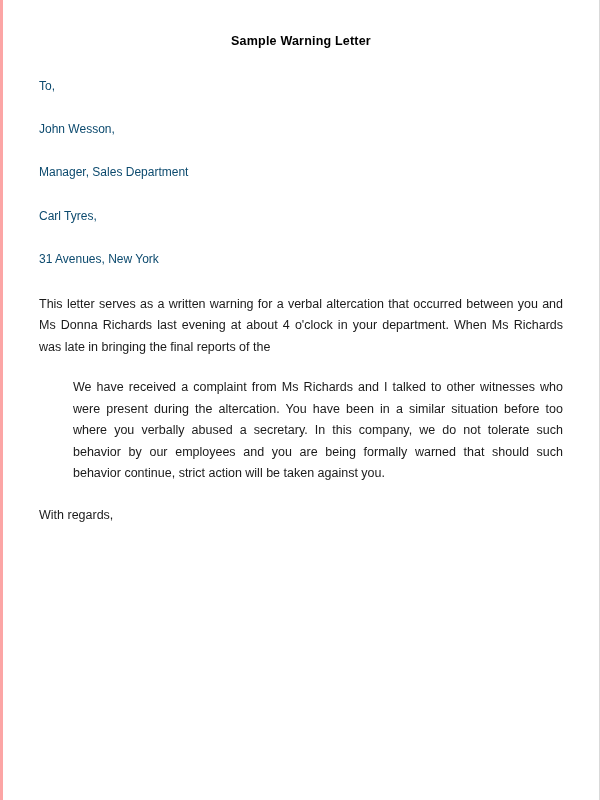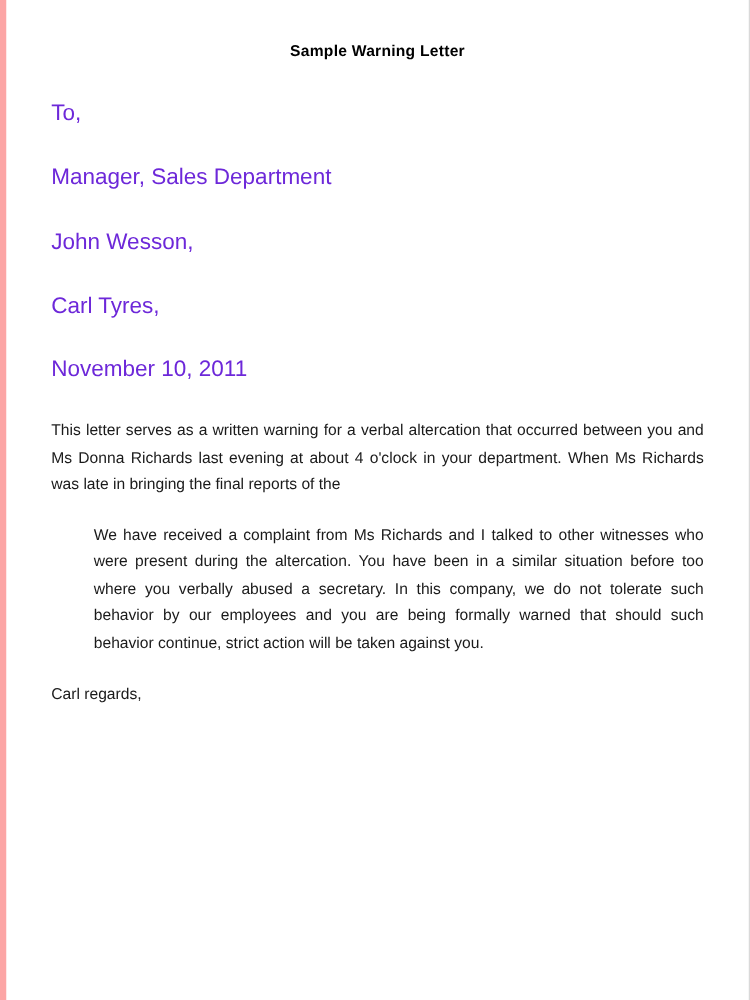--- a/index.html
+++ b/index.html
@@ -13,39 +13,39 @@
     font-family: "Liberation Sans", sans-serif;
     color: #1a1a1a;
     overflow: hidden;
   }
   .page {
     position: relative;
     width: 600px;
     height: 800px;
     background: #ffffff;
     box-sizing: border-box;
-    border-left: 5px solid #fca5a5;
+    border-left: 3px solid #fca5a5;
     border-right: 1px solid #d9d9d9;
   }
   .doc-body {
     padding: 34px 36px 0 36px;
   }
   .doc-title {
     text-align: center;
     font-size: 12.5px;
     font-weight: bold;
     letter-spacing: 0.2px;
     margin: 0 0 30px 0;
     color: #000000;
   }
   .line {
-    font-size: 18px;
+    font-size: 12px;
     line-height: 1.35;
     margin: 0 0 27px 0;
-    color: #6d28d9;
+    color: #0c4a6e;
   }
   .para {
     font-size: 12.5px;
     line-height: 1.72;
     margin: 0 0 19px 0;
     text-align: justify;
     text-justify: inter-word;
     color: #1a1a1a;
   }
   .para-last-full {
@@ -61,26 +61,26 @@
 </style>
 </head>
 <body>
 
 <div class="page">
   <div class="doc-body">
 
     <h1 class="doc-title">Sample Warning Letter</h1>
 
     <p class="line">To,</p>
+    <p class="line">John Wesson,</p>
     <p class="line">Manager, Sales Department</p>
-    <p class="line">John Wesson,</p>
     <p class="line">Carl Tyres,</p>
-    <p class="line">November 10, 2011</p>
+    <p class="line">31 Avenues, New York</p>
 
 
 
     <p class="para">This letter serves as a written warning for a verbal altercation that occurred between you and Ms Donna Richards last evening at about 4 o'clock in your department. When Ms Richards was late in bringing the final reports of the</p>
     <p class="para para-last-full">We have received a complaint from Ms Richards and I talked to other witnesses who were present during the altercation. You have been in a similar situation before too where you verbally abused a secretary. In this company, we do not tolerate such behavior by our employees and you are being formally warned that should such behavior continue, strict action will be taken against you.</p>
 
-    <p class="closing">Carl regards,</p>
+    <p class="closing">With regards,</p>
 
   </div>
 </div>
 
 </body></html>

